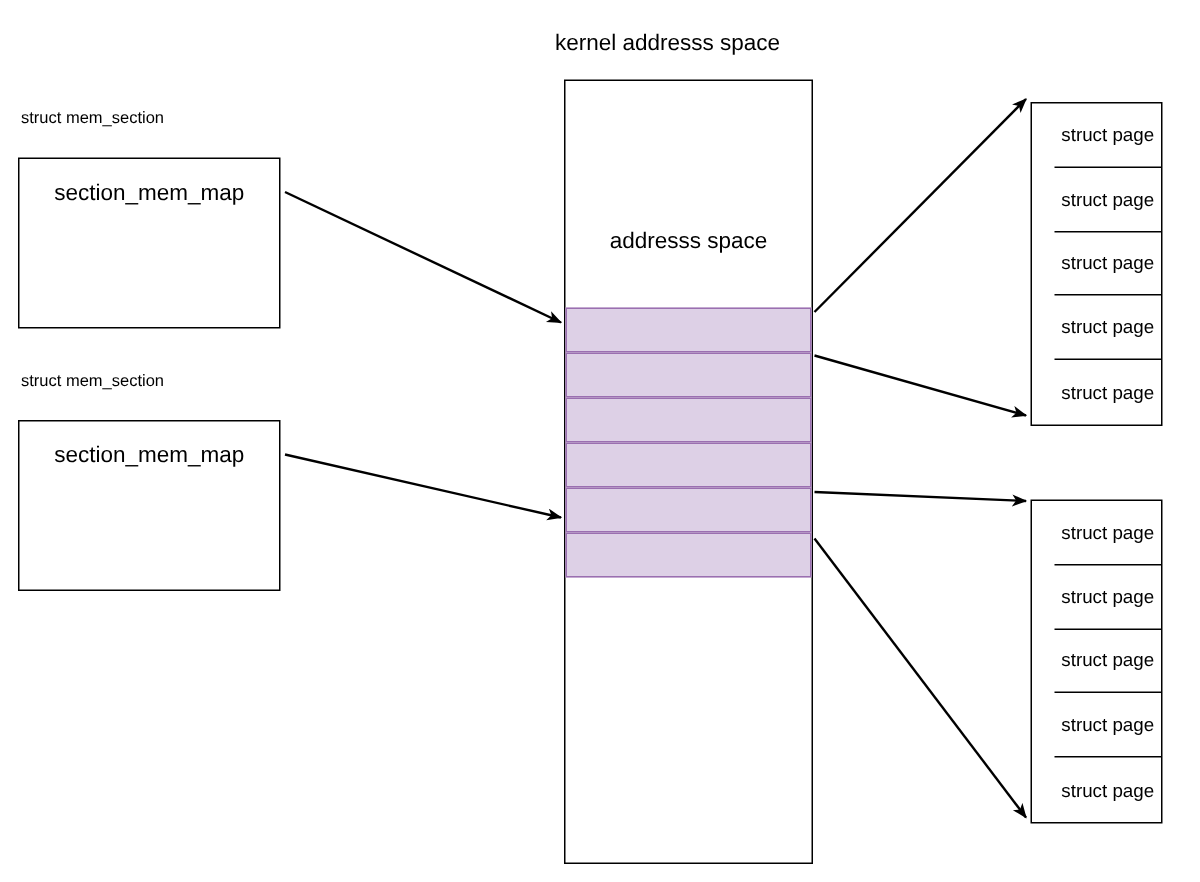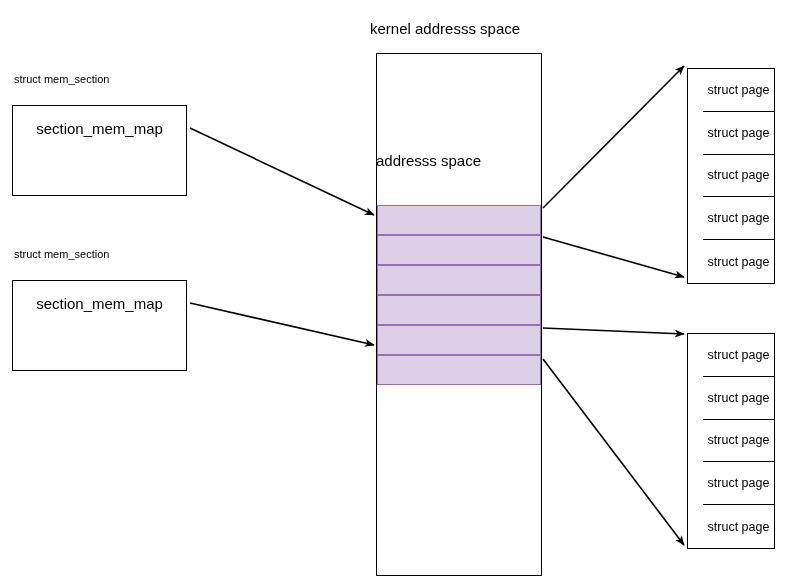--- a/index.html
+++ b/index.html
@@ -25,21 +25,21 @@
   }
   
   .ms-title {
     left: 14px;
     font-size: 11px;
   }
   .ms-box {
     position: absolute;
     left: 12px;
     width: 175px;
-    height: 91px;
+    height: 114px;
     border: 1.6px solid #000000;
     background: #ffffff;
     box-sizing: border-box;
   }
   .ms-field {
     position: absolute;
     top: 14px;
     left: 0;
     right: 0;
     text-align: center;
@@ -60,21 +60,21 @@
     height: 523px;
     border: 1.6px solid #000000;
     background: #ffffff;
     box-sizing: border-box;
   }
   #vmemmap-caption {
     position: absolute;
     left: 376px;
     top: 150px;
     width: 166px;
-    text-align: left;
+    text-align: center;
     font-size: 15px;
     color: #000000;
     line-height: 1.45;
   }
   .band {
     position: absolute;
     left: 377px;
     width: 164px;
     height: 30px;
     background: #ddd0e6;

